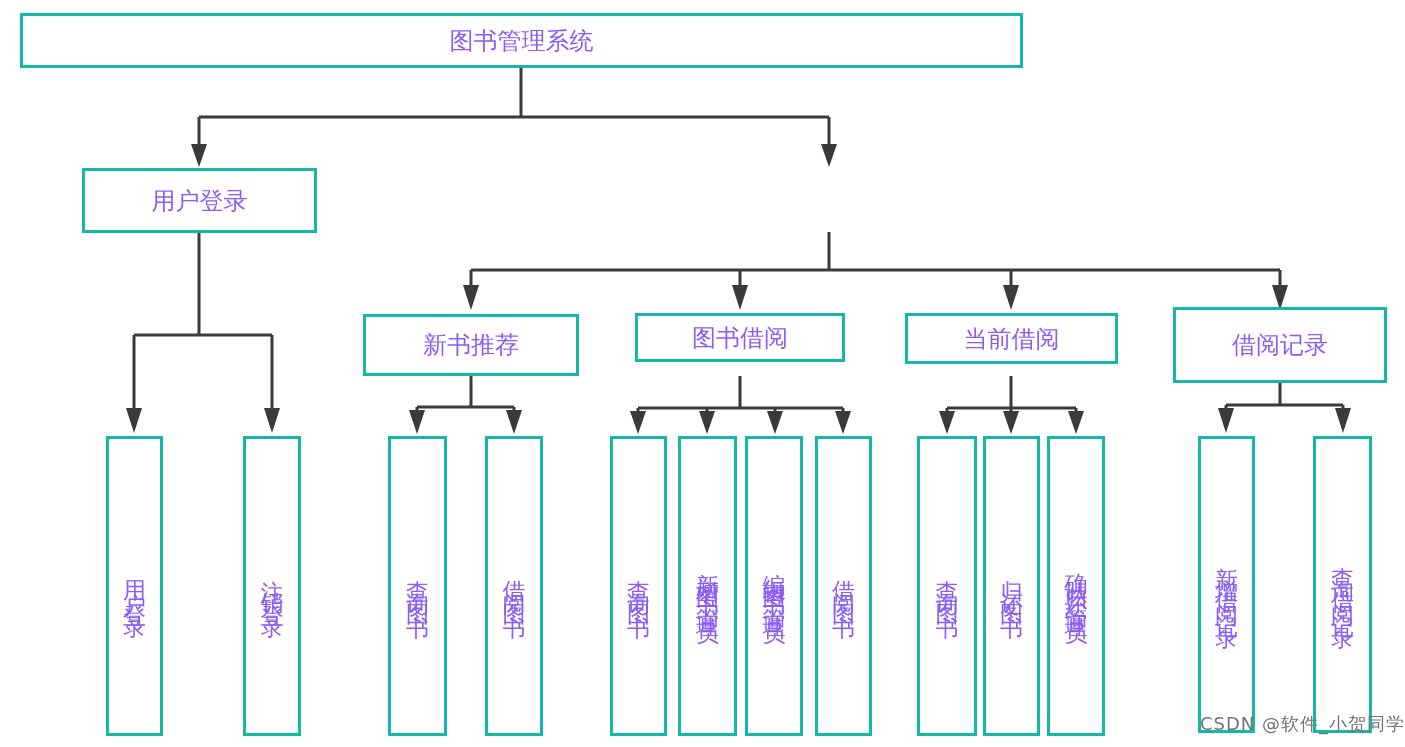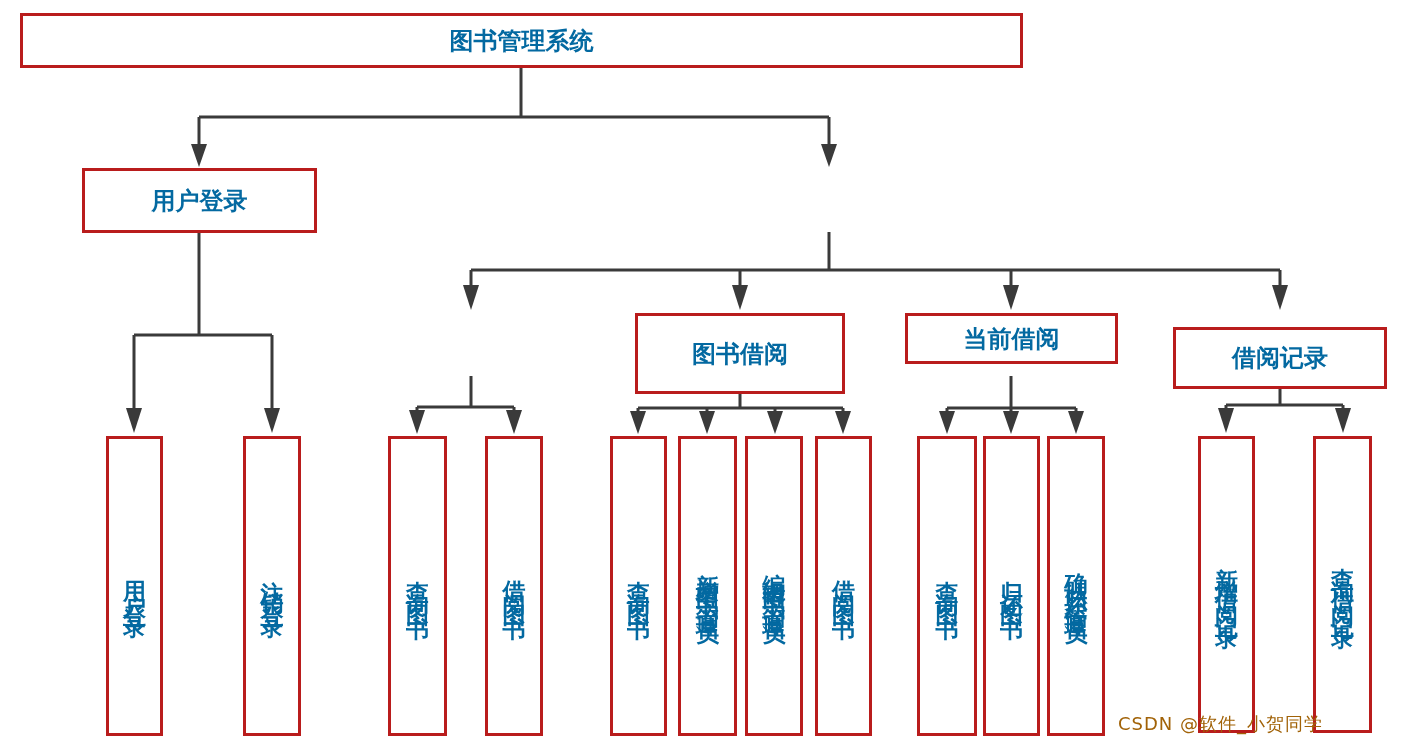--- a/index.html
+++ b/index.html
@@ -7,44 +7,43 @@
     position:relative;
     width:1405px;height:747px;
     background:#ffffff;
     font-family:"DejaVu Sans","Liberation Sans",sans-serif;
     overflow:hidden;
   }
   #wires{position:absolute;left:0;top:0;width:1405px;height:747px;}
   .box{
     position:absolute;
     box-sizing:border-box;
-    border:3px solid #b91c1c;
+    border:3px solid #14b8a6;
     background:#ffffff;
     display:flex;
     align-items:center;
     justify-content:center;
-    color:#0369a1;
+    color:#8b5cf6;
     font-size:24px;
     line-height:1;
     z-index:2;
-    font-weight:bold;
   }
   .leaf{
     writing-mode:vertical-rl;
     letter-spacing:12px;
     font-size:23px;
   }
   .leaf.long{
     letter-spacing:7px;
   }
   .watermark{
     position:absolute;
-    left:1118px;top:712px;
+    left:1200px;top:712px;
     font-size:18px;
-    color:#a16207;
+    color:#737373;
     letter-spacing:1px;
     white-space:nowrap;
     z-index:3;
   }
 </style>
 </head>
 <body>
 
 <div id="canvas">
 
@@ -108,23 +107,24 @@
     <g fill="#3a3a3a" stroke="none">
       <polygon points="1218,408 1234,408 1226,433"></polygon>
       <polygon points="1335,408 1351,408 1343,433"></polygon>
     </g>
   </svg>
 
   <div class="box" style="left:20px;top:13px;width:1003px;height:55px">图书管理系统</div>
 
   <div class="box" style="left:82px;top:168px;width:235px;height:65px">用户登录</div>
 
-  <div class="box" style="left:635px;top:313px;width:210px;height:81px">图书借阅</div>
+  <div class="box" style="left:363px;top:314px;width:216px;height:62px">新书推荐</div>
+  <div class="box" style="left:635px;top:313px;width:210px;height:49px">图书借阅</div>
   <div class="box" style="left:905px;top:313px;width:213px;height:51px">当前借阅</div>
-  <div class="box" style="left:1173px;top:327px;width:214px;height:62px">借阅记录</div>
+  <div class="box" style="left:1173px;top:307px;width:214px;height:76px">借阅记录</div>
 
   <div class="box leaf" style="left:106px;top:436px;width:57px;height:300px">用户登录</div>
   <div class="box leaf" style="left:243px;top:436px;width:58px;height:300px">注销登录</div>
 
   <div class="box leaf" style="left:388px;top:436px;width:59px;height:300px">查询图书</div>
   <div class="box leaf" style="left:485px;top:436px;width:58px;height:300px">借阅图书</div>
 
   <div class="box leaf" style="left:610px;top:436px;width:57px;height:300px">查询图书</div>
   <div class="box leaf long" style="left:678px;top:436px;width:59px;height:300px">新增图书（管理员）</div>
   <div class="box leaf long" style="left:745px;top:436px;width:58px;height:300px">编辑图书（管理员）</div>

